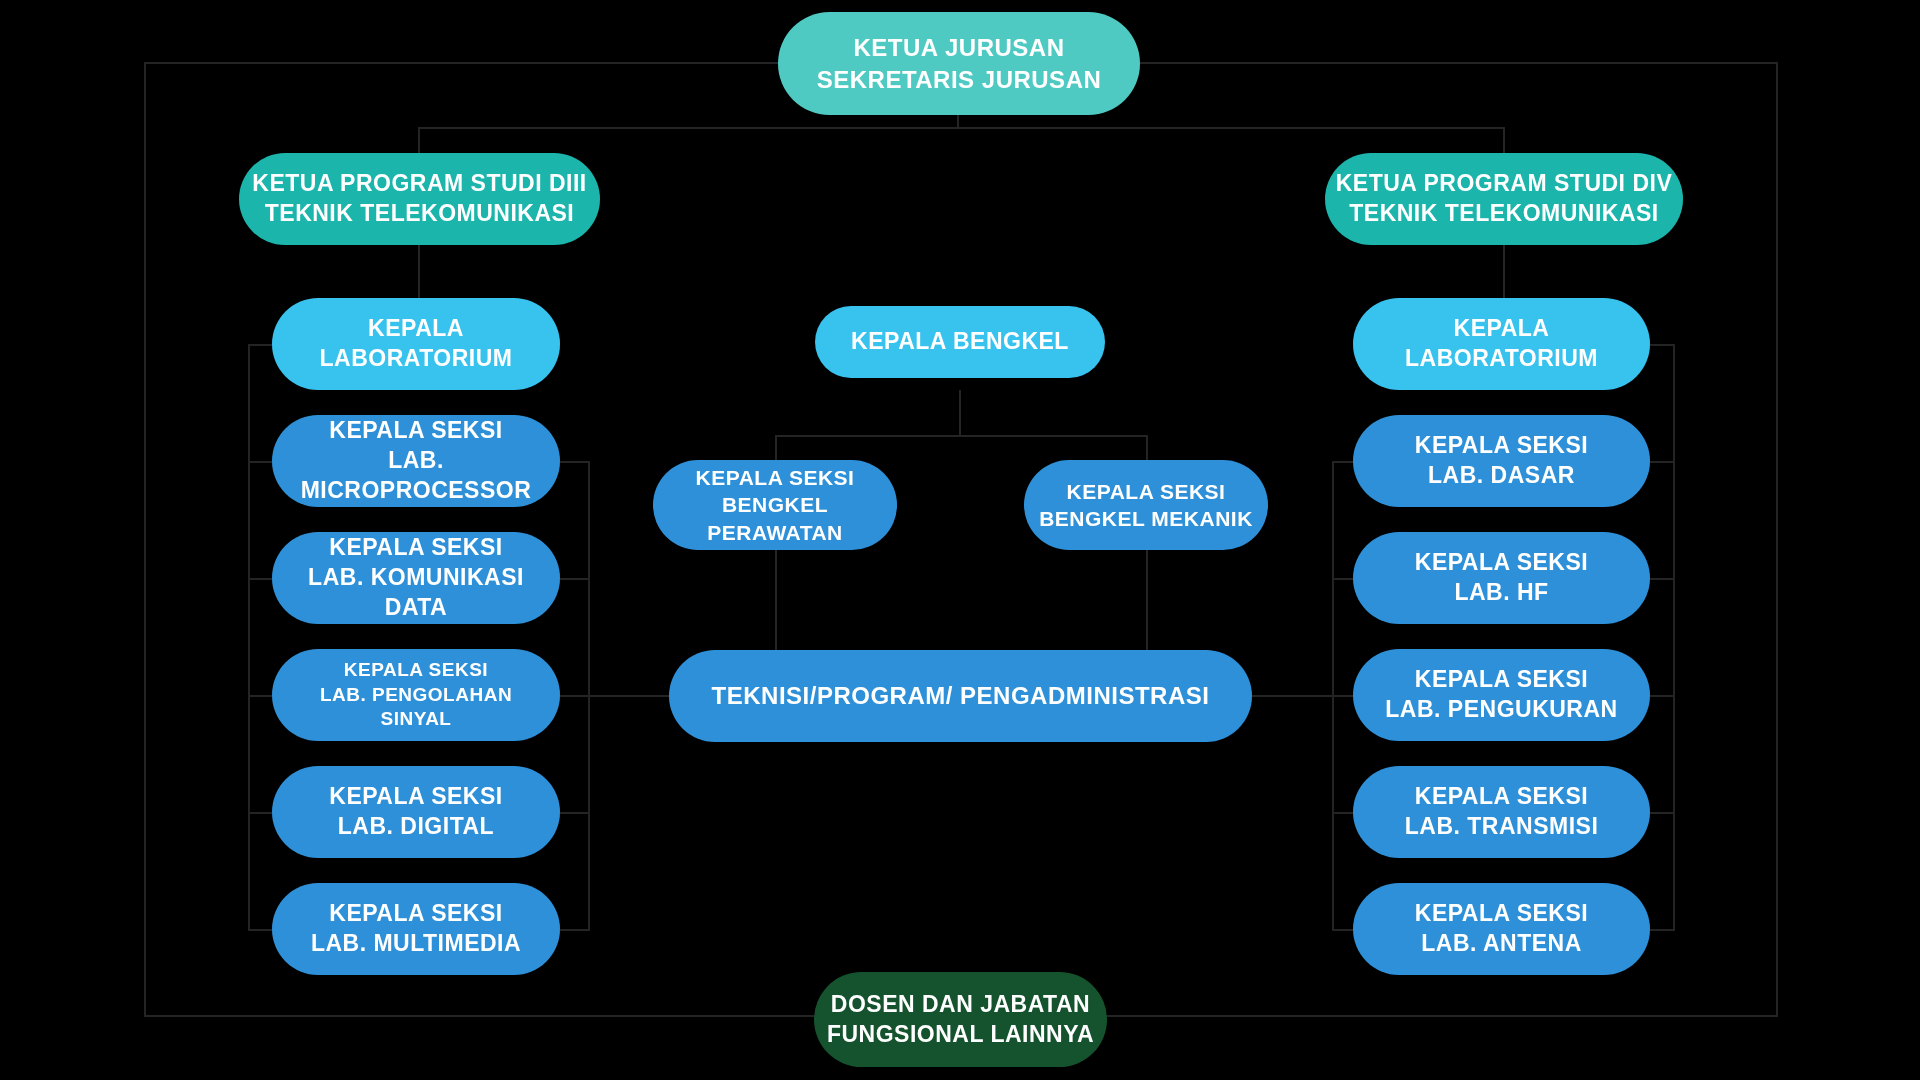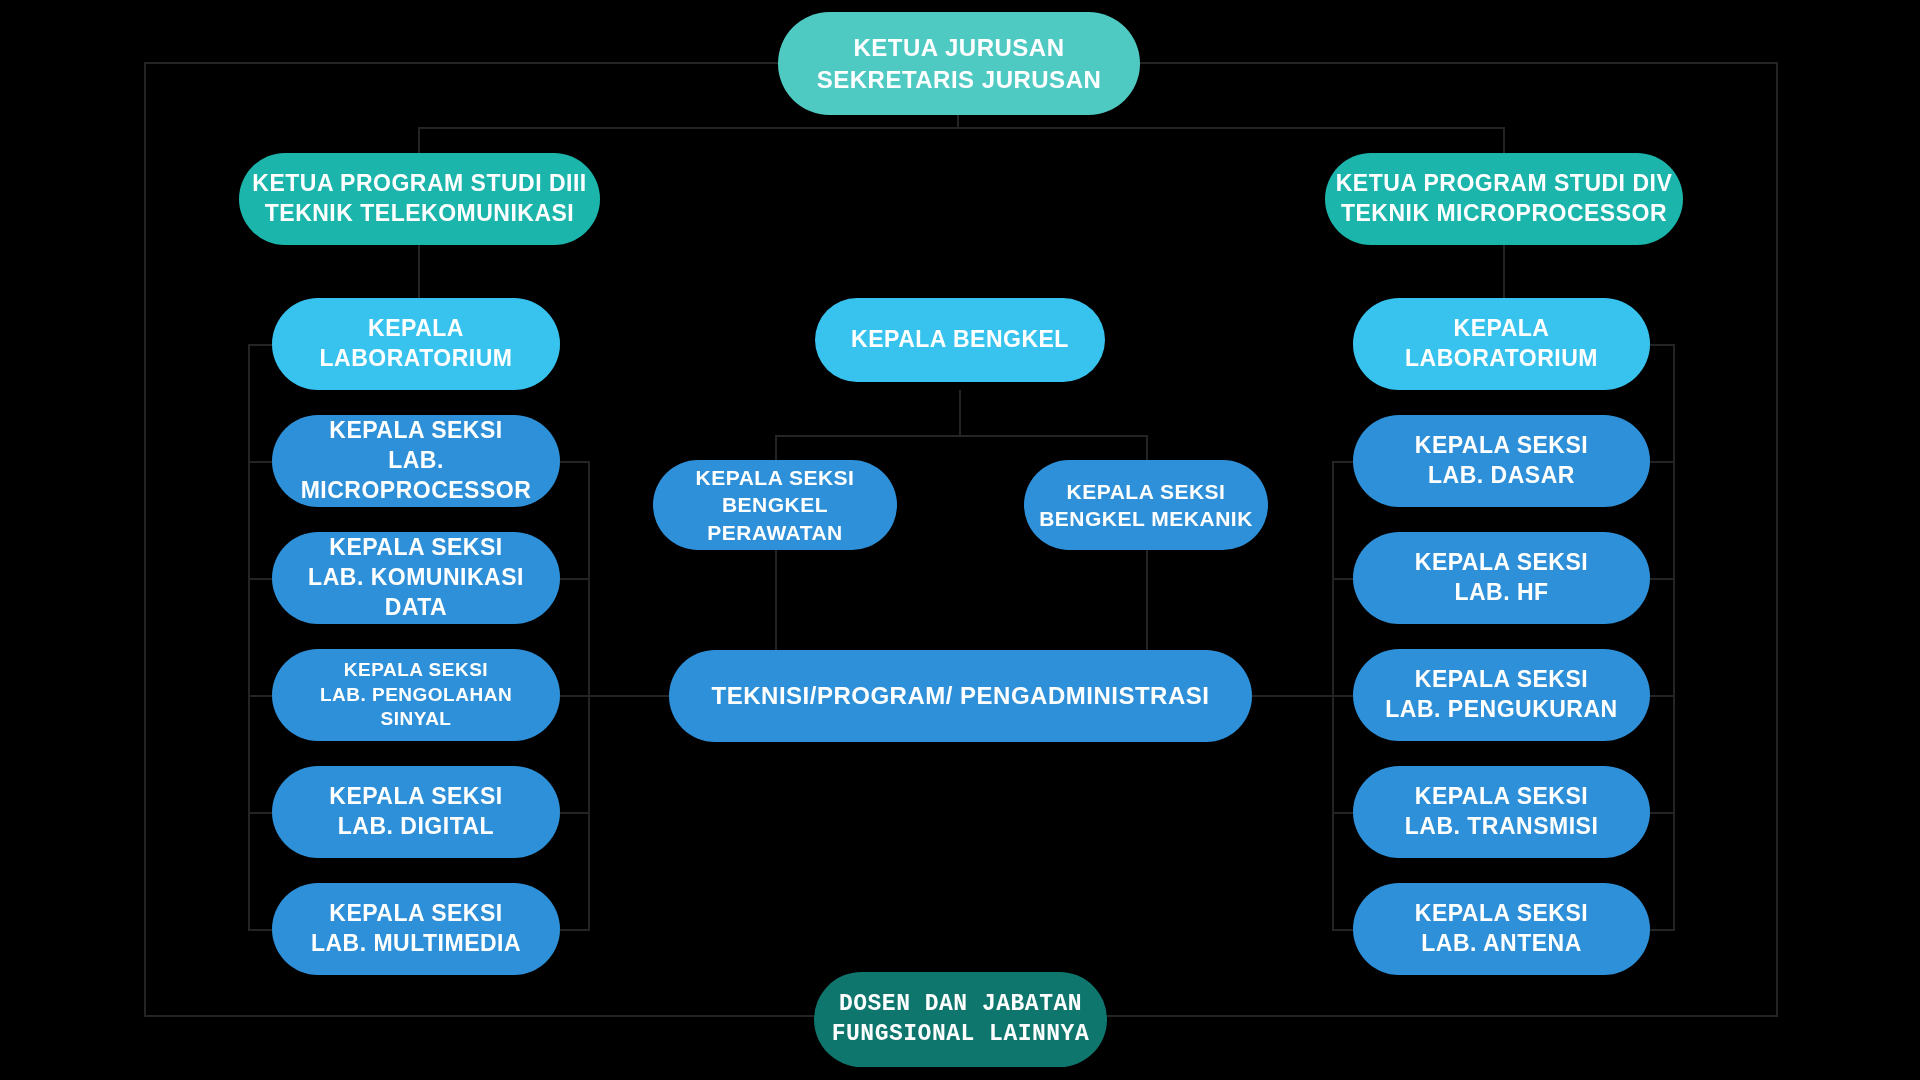--- a/index.html
+++ b/index.html
@@ -54,21 +54,21 @@
   .node{
     position:absolute;z-index:2;display:flex;align-items:center;justify-content:center;
     text-align:center;color:#fff;font-weight:bold;white-space:pre-line;
     border-radius:999px;font-size:23px;line-height:1.3;letter-spacing:0.5px;
     padding:0 10px;box-sizing:border-box;
   }
   #n-root     {left:778px;top:12px;width:362px;height:103px;font-size:24px;}
   #n-d3       {left:239px;top:153px;width:361px;height:92px;}
   #n-d4       {left:1325px;top:153px;width:358px;height:92px;}
   #n-lab-l    {left:272px;top:298px;width:288px;height:92px;}
-  #n-bengkel  {left:815px;top:298px;width:290px;height:84px;}
+  #n-bengkel  {left:815px;top:306px;width:290px;height:72px;}
   #n-lab-r    {left:1353px;top:298px;width:297px;height:92px;}
   #n-sl1      {left:272px;top:415px;width:288px;height:92px;}
   #n-sl2      {left:272px;top:532px;width:288px;height:92px;}
   #n-sl3      {left:272px;top:649px;width:288px;height:92px;font-size:19px;}
   #n-sl4      {left:272px;top:766px;width:288px;height:92px;}
   #n-sl5      {left:272px;top:883px;width:288px;height:92px;}
   #n-peraw    {left:653px;top:460px;width:244px;height:90px;font-size:21px;}
   #n-mekan    {left:1024px;top:460px;width:244px;height:90px;font-size:21px;}
   #n-teknisi  {left:669px;top:650px;width:583px;height:92px;font-size:24px;}
   #n-sr1      {left:1353px;top:415px;width:297px;height:92px;}
@@ -122,21 +122,21 @@
   <div class="hline stub-ro" id="st-ro-6"></div>
 
   <div class="hline" id="ln-tek-l"></div>
   <div class="hline" id="ln-tek-r"></div>
 
   <div class="node" id="n-root" style="background: rgb(79, 202, 195);">KETUA JURUSAN
 SEKRETARIS JURUSAN</div>
   <div class="node" id="n-d3" style="background: rgb(27, 181, 171);">KETUA PROGRAM STUDI DIII
 TEKNIK TELEKOMUNIKASI</div>
   <div class="node" id="n-d4" style="background: rgb(27, 181, 171);">KETUA PROGRAM STUDI DIV
-TEKNIK MICROPROCESSOR</div>
+TEKNIK TELEKOMUNIKASI</div>
   <div class="node" id="n-lab-l" style="background: rgb(56, 195, 238);">KEPALA LABORATORIUM</div>
   <div class="node" id="n-bengkel" style="background: rgb(56, 195, 238);">KEPALA BENGKEL</div>
   <div class="node" id="n-lab-r" style="background: rgb(56, 195, 238);">KEPALA LABORATORIUM</div>
   <div class="node" id="n-sl1" style="background: rgb(46, 144, 216);">KEPALA SEKSI
 LAB. MICROPROCESSOR</div>
   <div class="node" id="n-sl2" style="background: rgb(46, 144, 216);">KEPALA SEKSI
 LAB. KOMUNIKASI DATA</div>
   <div class="node" id="n-sl3" style="background: rgb(46, 144, 216);">KEPALA SEKSI
 LAB. PENGOLAHAN SINYAL</div>
   <div class="node" id="n-sl4" style="background: rgb(46, 144, 216);">KEPALA SEKSI
@@ -151,16 +151,16 @@
   <div class="node" id="n-sr1" style="background: rgb(46, 144, 216);">KEPALA SEKSI
 LAB. DASAR</div>
   <div class="node" id="n-sr2" style="background: rgb(46, 144, 216);">KEPALA SEKSI
 LAB. HF</div>
   <div class="node" id="n-sr3" style="background: rgb(46, 144, 216);">KEPALA SEKSI
 LAB. PENGUKURAN</div>
   <div class="node" id="n-sr4" style="background: rgb(46, 144, 216);">KEPALA SEKSI
 LAB. TRANSMISI</div>
   <div class="node" id="n-sr5" style="background: rgb(46, 144, 216);">KEPALA SEKSI
 LAB. ANTENA</div>
-  <div class="node" id="n-dosen" style="background: #0f766e; font-family: Liberation Mono, monospace;">DOSEN DAN JABATAN
+  <div class="node" id="n-dosen" style="background: #14532d;">DOSEN DAN JABATAN
 FUNGSIONAL LAINNYA</div>
 
 </div>
 
 </body></html>

